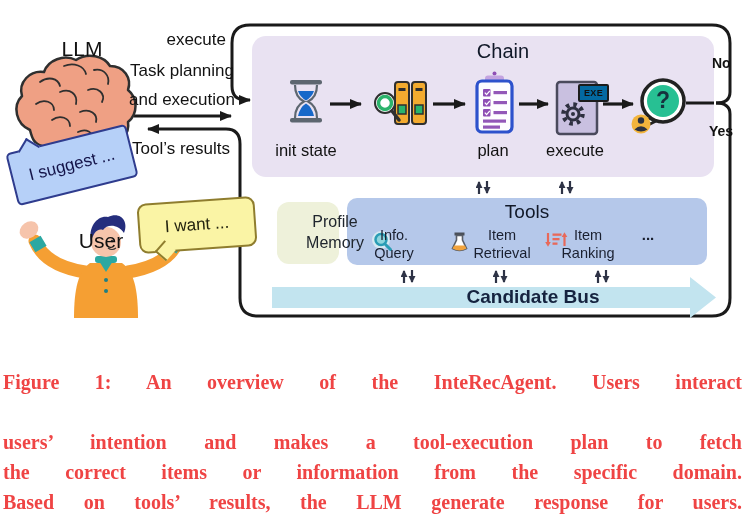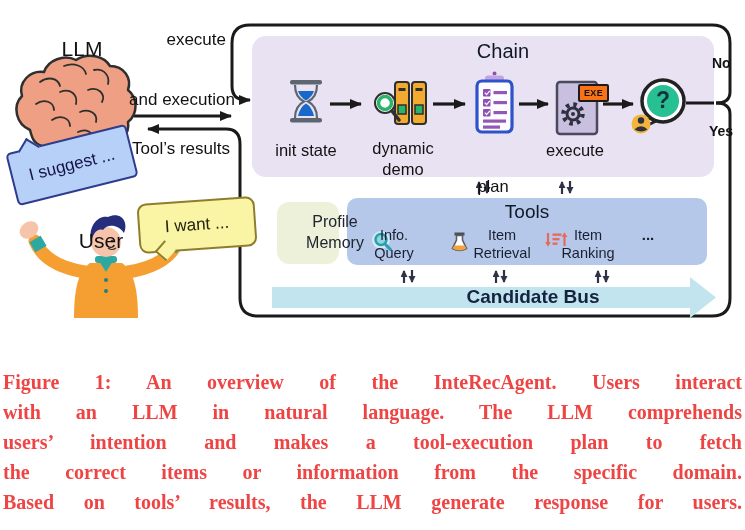--- a/index.html
+++ b/index.html
@@ -16,21 +16,21 @@
           border:2.5px solid #2f3c8e;border-radius:5px;transform:rotate(-14deg);}
   .bubble-yellow{left:138px;top:200px;width:114px;height:46px;background:#faf4a5;
           border:2px solid #8f7d2e;border-radius:9px;transform:rotate(-4deg);color:#23230f;}
   .tail-up{position:absolute;top:-9px;left:14px;width:14px;height:14px;background:#b6d0f8;
           border-top:2.5px solid #2f3c8e;border-left:2.5px solid #2f3c8e;transform:rotate(45deg);}
   .tail-down{position:absolute;bottom:-8px;left:16px;width:13px;height:13px;background:#faf4a5;
           border-bottom:2px solid #8f7d2e;border-left:2px solid #8f7d2e;transform:rotate(45deg);}
   .caption{position:absolute;left:3px;width:739px;z-index:2;color:#ef4444;
            font-family:"Liberation Serif", serif;font-weight:700;font-size:20px;line-height:30px;}
   .jline{text-align:justify;text-align-last:justify;}
-  .badge{position:absolute;z-index:2;background:#f97316;border:2px solid #1c1c1c;border-radius:2px;
+  .badge{position:absolute;z-index:2;background:#0369a1;border:2px solid #1c1c1c;border-radius:2px;
          font-size:9px;font-weight:700;letter-spacing:.4px;display:flex;align-items:center;justify-content:center;color:#111;}
 </style>
 </head>
 <body>
 
 <div id="canvas">
 
   <div class="box" style="left:252px;top:36px;width:462px;height:141px;background:#e9e2f2;border-radius:14px;"></div>
   <div class="box" style="left:277px;top:202px;width:62px;height:62px;background:#eef1da;border-radius:12px;"></div>
   <div class="box" style="left:347px;top:198px;width:360px;height:67px;background:#b5c8ea;border-radius:10px;"></div>
@@ -186,34 +186,31 @@
       <path d="M91,242 C88,226 98,215 108,217 C121,211 129,222 124,233 C118,224 107,224 103,230 C97,228 93,234 91,242 Z" fill="#252e7d"></path>
       <circle cx="112" cy="241" r="1.3" fill="#333"></circle>
       <path d="M108,248 Q112,251 116,248" stroke="#333" stroke-width="1.2" fill="none"></path>
       <circle cx="106" cy="280" r="2" fill="#1f7f83"></circle>
       <circle cx="106" cy="291" r="2" fill="#1f7f83"></circle>
     </g>
   </svg>
 
   <div class="lbl ctr" style="left:52px;top:37px;width:60px;font-size:21px;">LLM</div>
   <div class="lbl rgt" style="left:164px;top:30px;width:62px;font-size:17px;">execute</div>
+  <div class="lbl ctr" style="left:128px;top:61px;width:108px;font-size:17px;">Task planning</div>
   <div class="lbl ctr" style="left:128px;top:90px;width:108px;font-size:17px;">and execution</div>
   <div class="lbl ctr" style="left:128px;top:139px;width:106px;font-size:17px;">Tool’s results</div>
   <div class="lbl ctr" style="left:66px;top:229px;width:70px;font-size:21px;">User</div>
   <div class="lbl" style="left:712px;top:55px;width:28px;font-size:14px;font-weight:700;">No</div>
   <div class="lbl" style="left:709px;top:123px;width:32px;font-size:14px;font-weight:700;">Yes</div>
 
   <div class="lbl ctr" style="left:252px;top:40px;width:462px;font-size:20px;color:#101828;padding-left:20px;">Chain</div>
 
   <div class="lbl ctr" style="left:262px;top:141px;width:88px;font-size:16.5px;">init state</div>
-  <div class="lbl ctr" style="left:363px;top:138px;width:80px;font-size:16.5px;line-height:21px;">
-    <span>dynamic</span><br>
-    <span>demo</span>
-  </div>
-  <div class="lbl ctr" style="left:453px;top:141px;width:80px;font-size:16.5px;margin-top:36px;">plan</div>
+  <div class="lbl ctr" style="left:453px;top:141px;width:80px;font-size:16.5px;">plan</div>
   <div class="lbl ctr" style="left:535px;top:141px;width:80px;font-size:16.5px;">execute</div>
 
   <div class="badge" style="left:578px;top:84px;width:27px;height:14px;">EXE</div>
   <div class="lbl ctr" style="left:648px;top:87px;width:30px;font-size:23px;font-weight:700;color:#16323e;z-index:2;">?</div>
 
   <div class="lbl ctr" style="left:277px;top:211px;width:84px;font-size:16px;line-height:21px;color:#20262e;margin-left:16px;">
     <span>Profile</span><br>
     <span>Memory</span>
   </div>
 
@@ -238,18 +235,17 @@
   <div class="bubble bubble-blue">
     <div class="tail-up"></div>
     <span>I suggest ...</span>
   </div>
   <div class="bubble bubble-yellow">
     <div class="tail-down"></div>
     <span>I want ...</span>
   </div>
 
   <div class="caption jline" style="top:367px;">Figure 1: An overview of the InteRecAgent. Users interact</div>
-  <div class="caption jline" style="top:397px;">with an LLM in natural language. The LLM comprehends</div>
   <div class="caption jline" style="top:427px;">users’ intention and makes a tool-execution plan to fetch</div>
   <div class="caption jline" style="top:457px;">the correct items or information from the specific domain.</div>
   <div class="caption jline" style="top:487px;">Based on tools’ results, the LLM generate response for users.</div>
 
 </div>
 
 </body></html>

